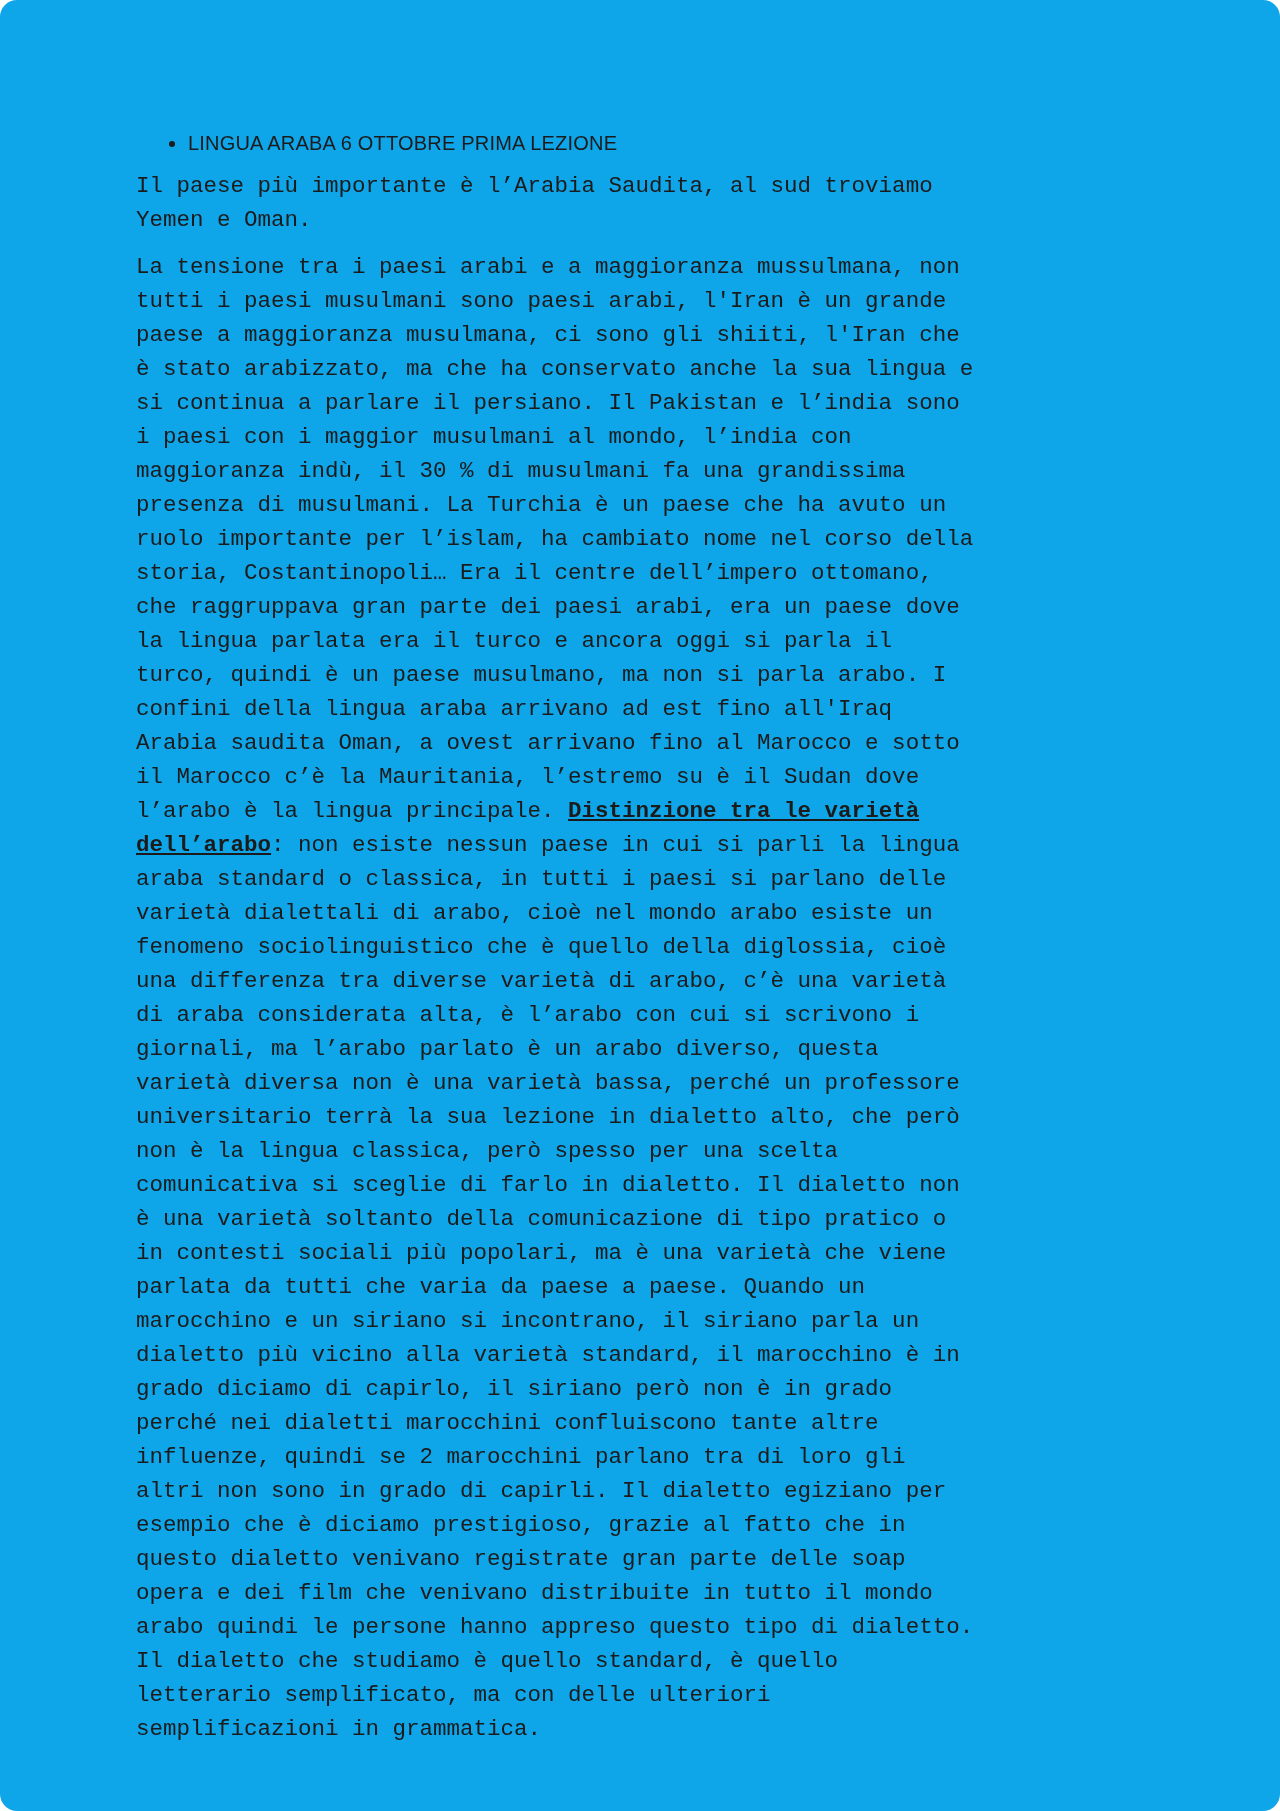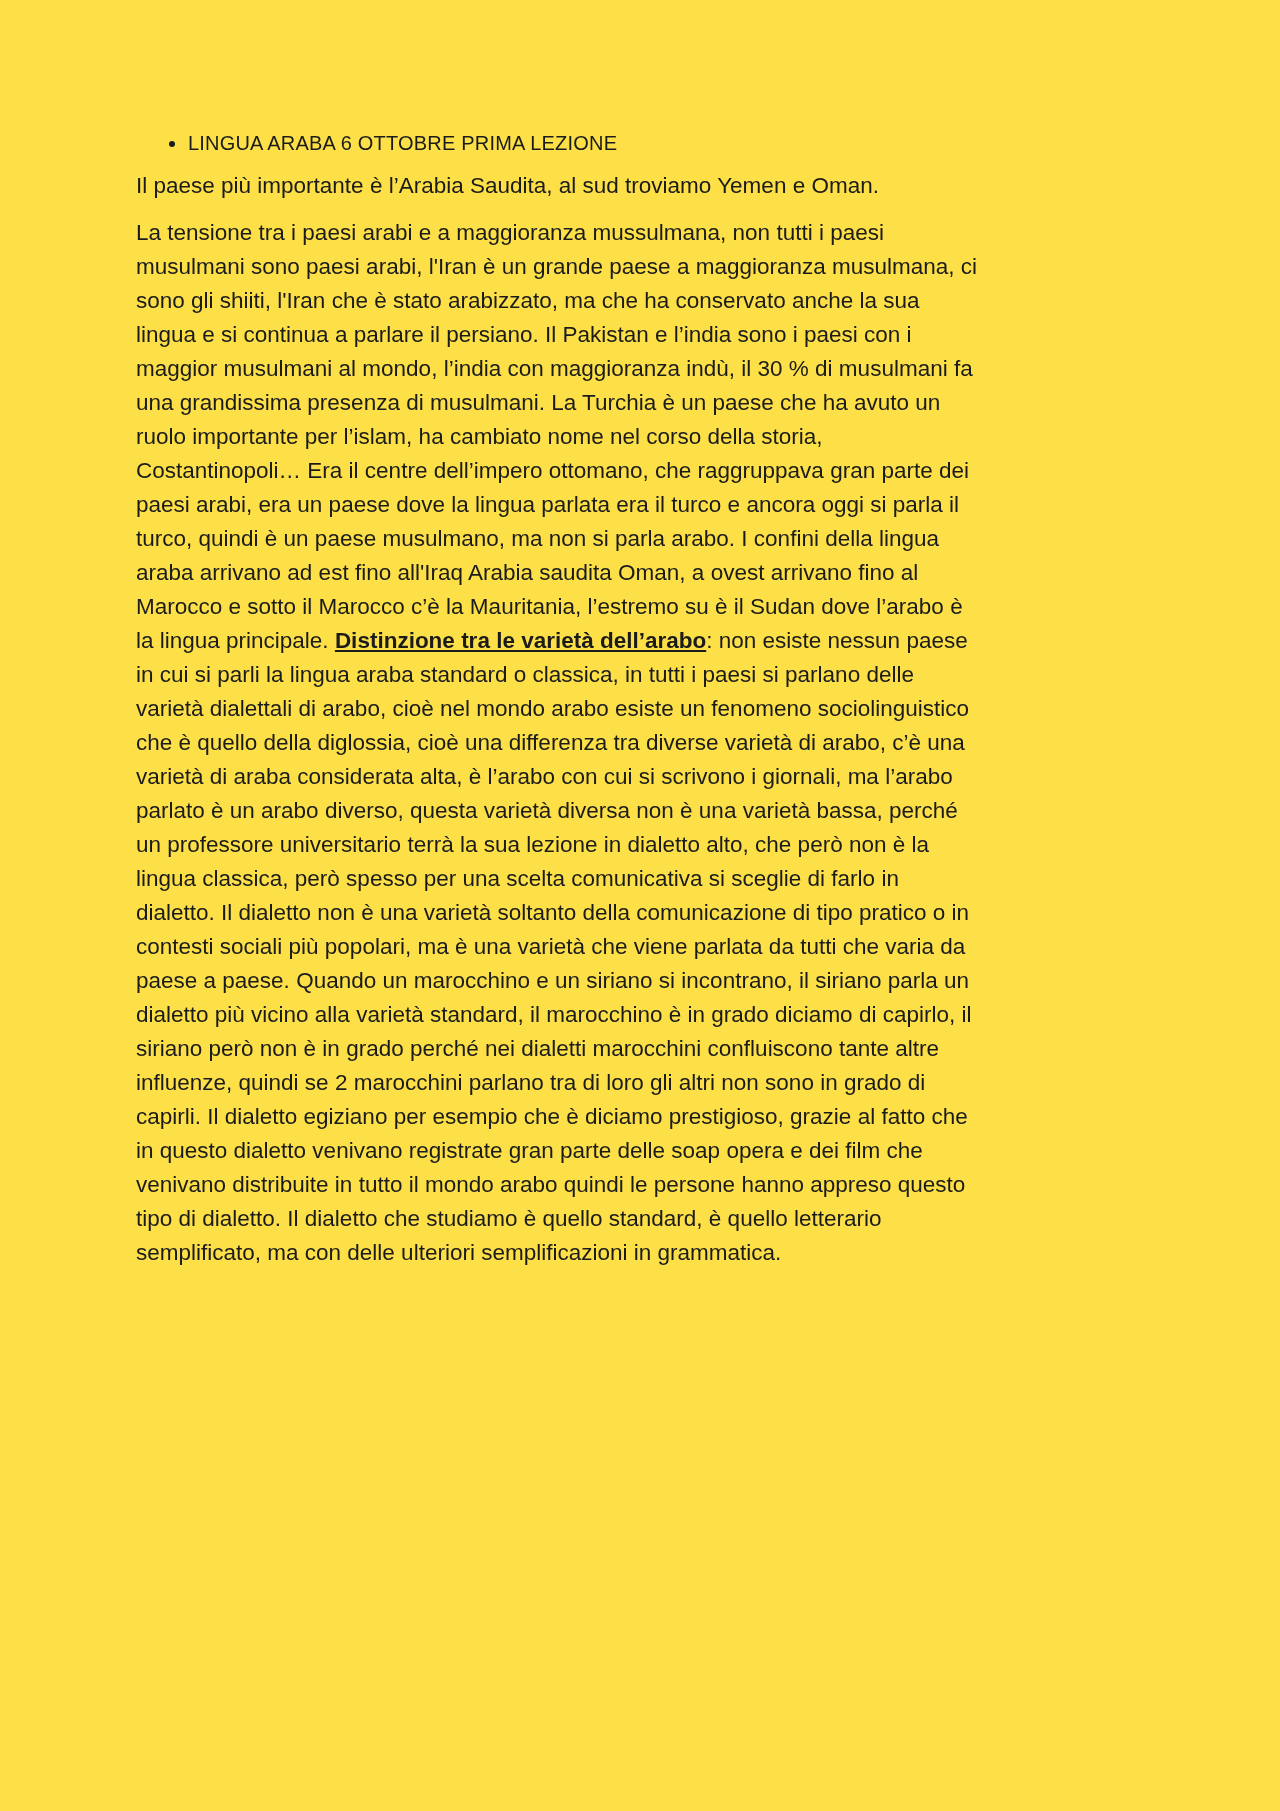--- a/index.html
+++ b/index.html
@@ -4,25 +4,26 @@
 <style>
   html, body {
     margin: 0;
     padding: 0;
     background: #ffffff;
   }
   .page {
     position: relative;
     width: 1280px;
     height: 1811px;
-    background: #fde047;
+    background: #0ea5e9;
     overflow: hidden;
     font-family: "Liberation Sans", sans-serif;
     color: #1b1b1b;
     box-sizing: border-box;
+    border-radius: 17px;
   }
   .content {
     position: absolute;
     left: 136px;
     top: 130px;
     width: 845px;
   }
   ul.lecture-title-list {
     margin: 0 0 12px 0;
     padding: 0 0 0 52px;
@@ -33,20 +34,21 @@
     line-height: 27px;
     letter-spacing: 0.2px;
     color: #1b1b1b;
   }
   p.body-para {
     margin: 0 0 13px 0;
     font-size: 22.5px;
     line-height: 34px;
     text-align: left;
     color: #1b1b1b;
+    font-family: Liberation Mono, monospace;
   }
   .seg-normal {
     font-weight: normal;
   }
   .seg-bold-underline {
     font-weight: bold;
     text-decoration: underline;
     text-align: right;
   }
 </style>

